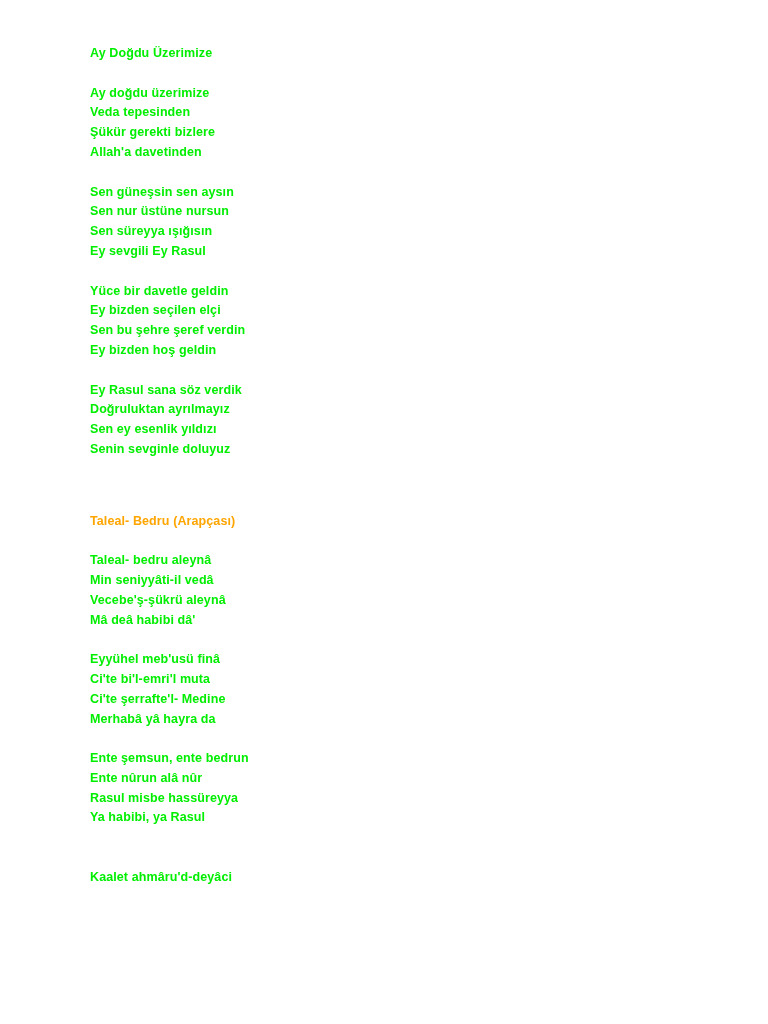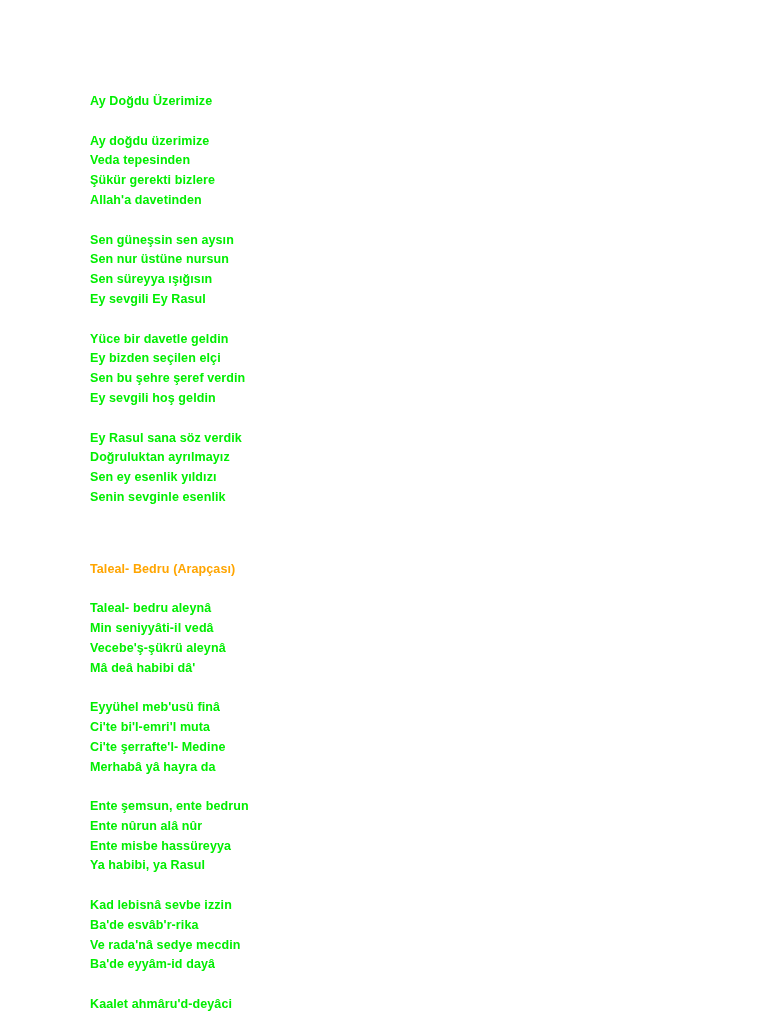--- a/index.html
+++ b/index.html
@@ -12,21 +12,21 @@
     height: 1024px;
     font-family: "Liberation Sans", sans-serif;
     overflow: hidden;
   }
   .page {
     position: relative;
     width: 768px;
     height: 824px;
     background: #ffffff;
     box-sizing: border-box;
-    padding: 92px 90px 0 90px;
+    padding: 44px 90px 0 90px;
   }
   .doc-body {
     font-size: 12.5px;
     line-height: 19.8px;
     font-weight: bold;
     letter-spacing: 0.1px;
   }
   .stanza {
     margin: 0;
     padding: 0;
@@ -66,28 +66,28 @@
         <div class="line c-green">Sen güneşsin sen aysın</div>
         <div class="line c-green">Sen nur üstüne nursun</div>
         <div class="line c-green">Sen süreyya ışığısın</div>
         <div class="line c-green">Ey sevgili Ey Rasul</div>
       </div>
       <div class="stanza-gap"></div>
       <div class="stanza">
         <div class="line c-green">Yüce bir davetle geldin</div>
         <div class="line c-green">Ey bizden seçilen elçi</div>
         <div class="line c-green">Sen bu şehre şeref verdin</div>
-        <div class="line c-green">Ey sevgili hoş geldin</div>
+        <div class="line c-green">Ey bizden hoş geldin</div>
       </div>
       <div class="stanza-gap"></div>
       <div class="stanza">
         <div class="line c-green">Ey Rasul sana söz verdik</div>
         <div class="line c-green">Doğruluktan ayrılmayız</div>
         <div class="line c-green">Sen ey esenlik yıldızı</div>
-        <div class="line c-green">Senin sevginle esenlik</div>
+        <div class="line c-green">Senin sevginle doluyuz</div>
       </div>
       <div class="stanza-gap"></div>
       <div class="stanza">
         <div class="line c-orange">Taleal- Bedru (Arapçası)</div>
       </div>
       <div class="stanza-gap"></div>
       <div class="stanza">
         <div class="line c-green">Taleal- bedru aleynâ</div>
         <div class="line c-green">Min seniyyâti-il vedâ</div>
         <div class="line c-green">Vecebe'ş-şükrü aleynâ</div>
@@ -97,28 +97,22 @@
       <div class="stanza">
         <div class="line c-green">Eyyühel meb'usü finâ</div>
         <div class="line c-green">Ci'te bi'l-emri'l muta</div>
         <div class="line c-green">Ci'te şerrafte'l- Medine</div>
         <div class="line c-green">Merhabâ yâ hayra da</div>
       </div>
       <div class="stanza-gap"></div>
       <div class="stanza">
         <div class="line c-green">Ente şemsun, ente bedrun</div>
         <div class="line c-green">Ente nûrun alâ nûr</div>
-        <div class="line c-green">Ente misbe hassüreyya</div>
+        <div class="line c-green">Rasul misbe hassüreyya</div>
         <div class="line c-green">Ya habibi, ya Rasul</div>
       </div>
       <div class="stanza-gap"></div>
-      <div class="stanza">
-        <div class="line c-green">Kad lebisnâ sevbe izzin</div>
-        <div class="line c-green">Ba'de esvâb'r-rika</div>
-        <div class="line c-green">Ve rada'nâ sedye mecdin</div>
-        <div class="line c-green">Ba'de eyyâm-id dayâ</div>
-      </div>
       <div class="stanza-gap"></div>
       <div class="stanza">
         <div class="line c-green">Kaalet ahmâru'd-deyâci</div>
       </div>
     </div>
 </div>
 
 </body></html>

